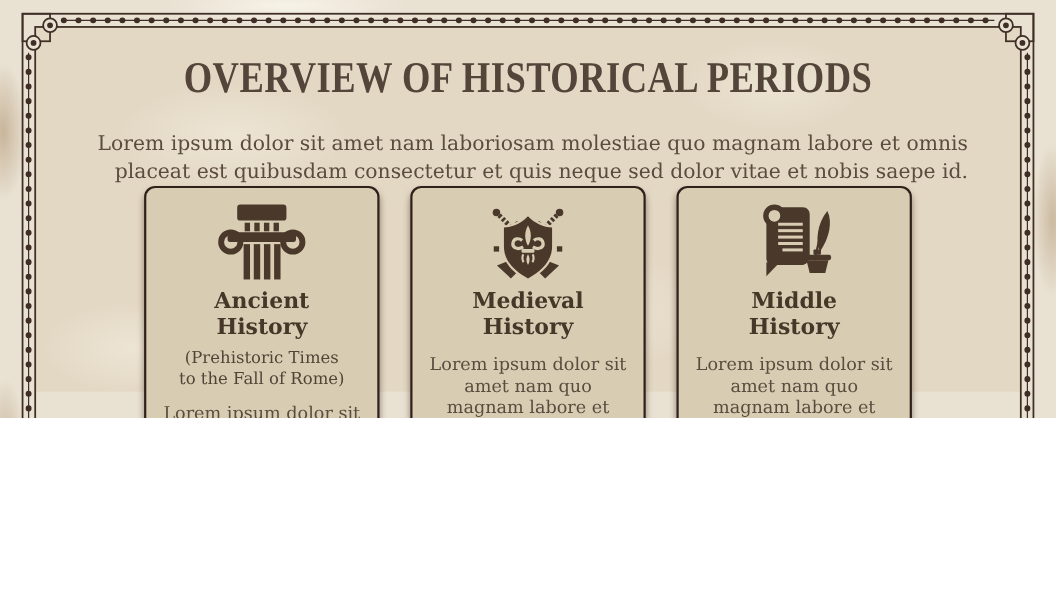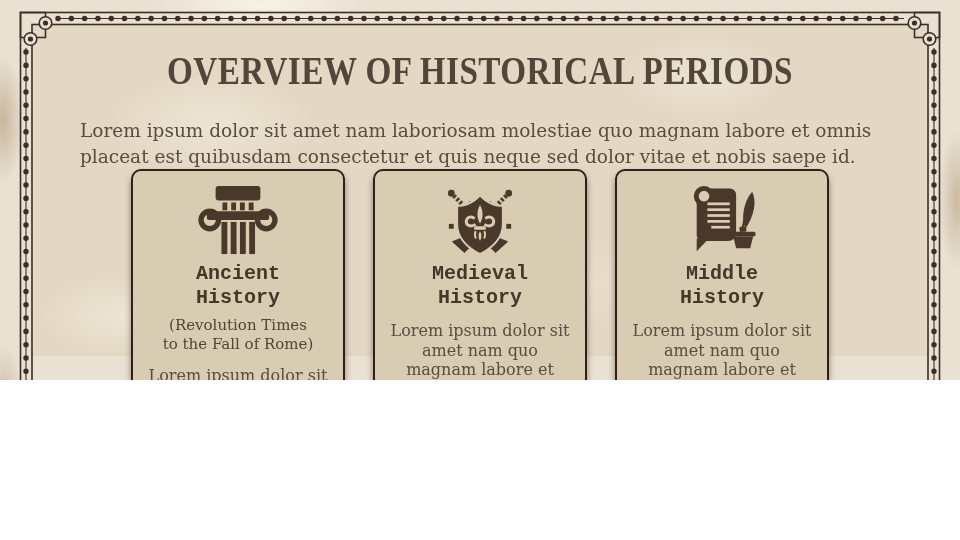--- a/index.html
+++ b/index.html
@@ -33,36 +33,36 @@
   .frame .ring{fill:var(--page-bg,#e9e1d2);stroke:var(--frame-ink,#3e2e26);stroke-width:1.6;}
   .frame .ring-dot{fill:var(--frame-ink,#3e2e26);}
 
   .page-title{
     position:absolute;top:24px;left:0;width:960px;text-align:center;
     font-family:"Liberation Serif",serif;font-weight:700;font-size:40px;line-height:40px;
     letter-spacing:.5px;color:var(--title-ink,#53453a);
     transform:scaleX(.83);
   }
   .intro{
-    position:absolute;top:99px;left:80px;width:800px;text-align:left;
+    position:absolute;top:99px;left:80px;width:800px;text-align:right;
     font-size:18.5px;line-height:1.45;color:var(--text-ink,#5a4c3e);white-space:pre-line;
   }
 
   .cards{position:absolute;left:131px;top:169px;display:flex;gap:28px;}
   .card{
     width:214px;height:292px;box-sizing:border-box;
     background:var(--card-bg,#d8ccb3);
     border:2px solid var(--card-border,#30201a);
     border-radius:10px;
     box-shadow:0 5px 6px rgba(58,38,22,.5);
     padding:13px 10px 0;text-align:center;
   }
   .card-icon{height:72px;display:flex;justify-content:center;}
   .card-title{margin:6px 0 0;font-size:20px;font-weight:700;line-height:1.18;
-    color:var(--heading-ink,#463729);white-space:pre-line;font-family:Liberation Mono, monospace;}
+    color:var(--heading-ink,#463729);white-space:pre-line;}
   .card-sub{margin-top:7px;font-size:15px;line-height:1.25;
     color:var(--subheading-ink,#514437);white-space:pre-line;}
   .card-body{margin-top:12px;font-size:16px;line-height:1.22;
     color:var(--text-ink,#5a4c3e);white-space:pre-line;}
 
   .ink{fill:var(--icon-ink,#4a392a);}
   .paper{fill:var(--card-bg,#d8ccb3);}
   .ink-stroke{stroke:var(--icon-ink,#4a392a);fill:none;}
   .paper-stroke{stroke:var(--card-bg,#d8ccb3);fill:none;}
   .shield-plate{paint-order:stroke;stroke:var(--card-bg,#d8ccb3);stroke-width:4;}
@@ -120,21 +120,21 @@
           <circle class="ink-stroke" stroke-width="5.5" cx="74" cy="37" r="9"></circle>
           <rect class="ink" x="13" y="28" width="64" height="9" rx="2"></rect>
           <rect class="ink" x="28" y="39" width="6" height="33"></rect>
           <rect class="ink" x="37.5" y="39" width="6" height="33"></rect>
           <rect class="ink" x="47" y="39" width="6" height="33"></rect>
           <rect class="ink" x="56.5" y="39" width="6" height="33"></rect>
         </svg>
       </div>
       <h3 class="card-title">Ancient
 History</h3>
-      <div class="card-sub">(Revolution Times
+      <div class="card-sub">(Prehistoric Times
 to the Fall of Rome)</div>
       <div class="card-body">Lorem ipsum dolor sit
 amet nam quo
 magnam labore et
 omnis placeat est et.</div>
     </div>
 
     <div class="card">
       <div class="card-icon">
         <svg width="88" height="72" viewBox="0 0 90 74">

